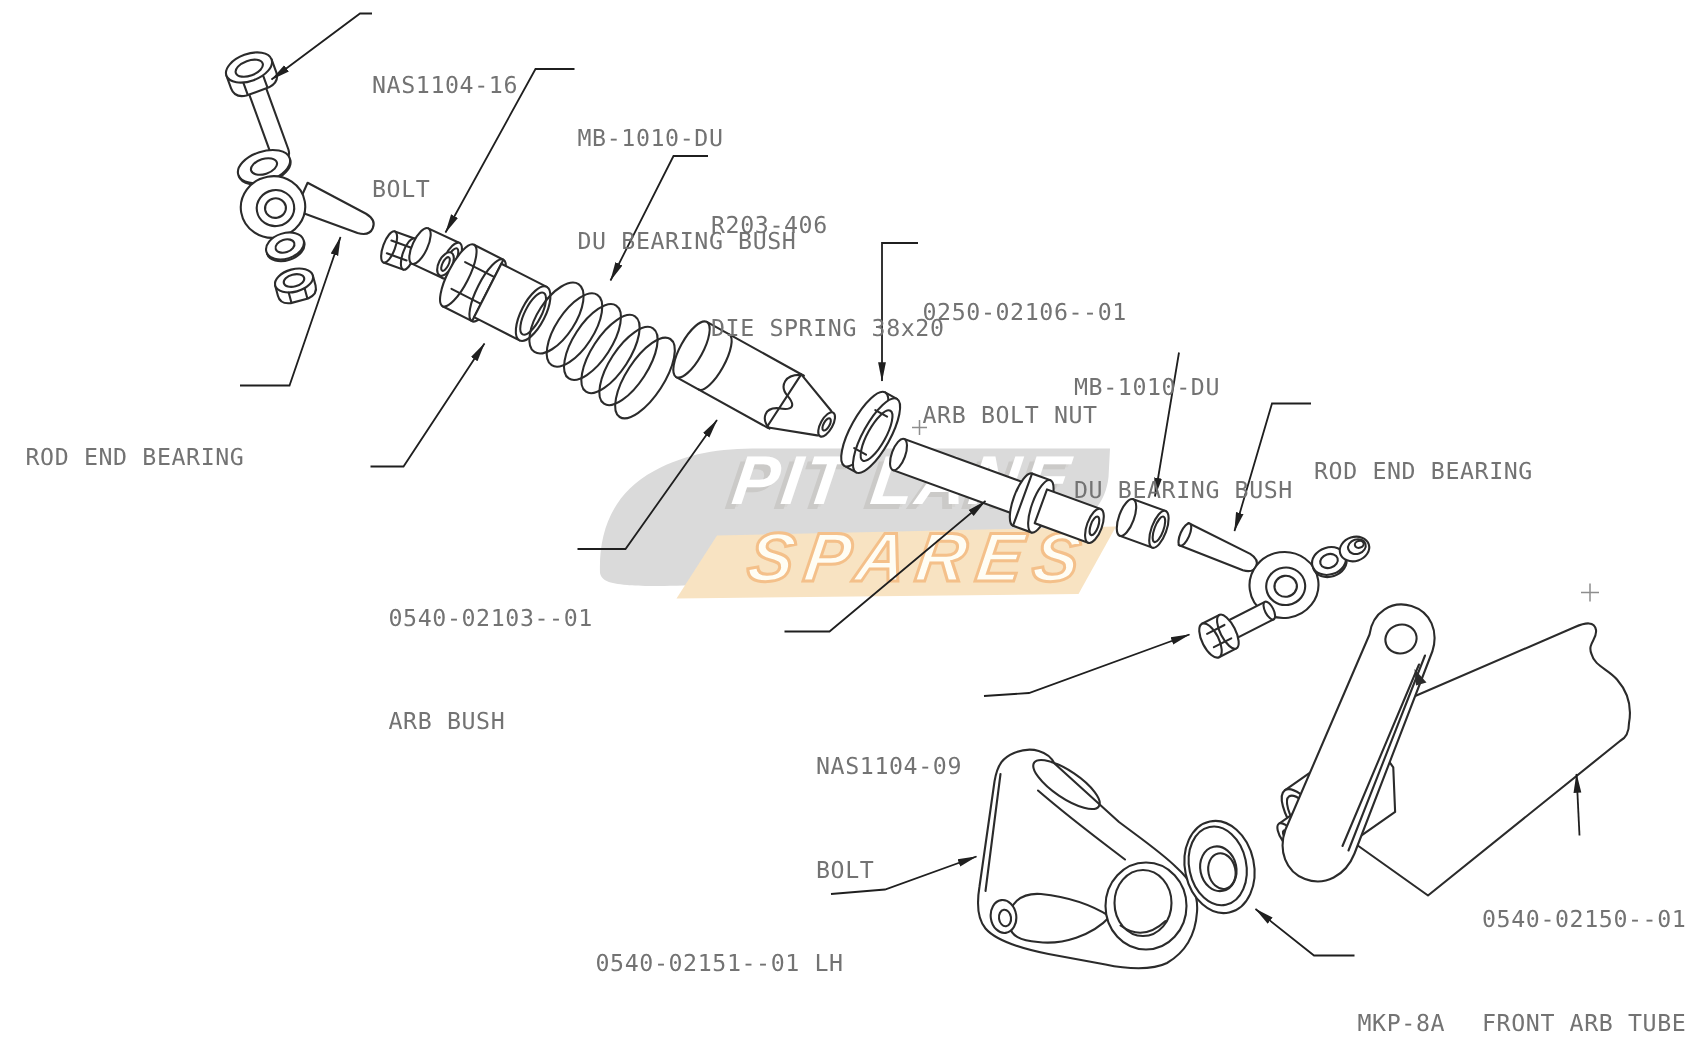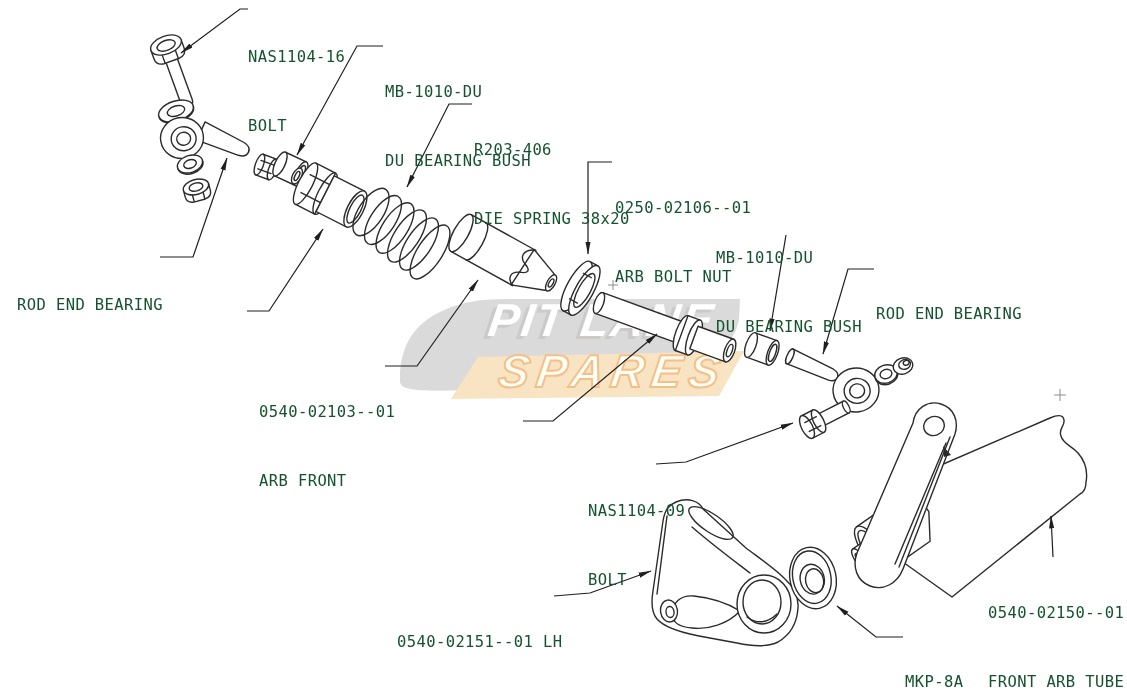--- a/index.html
+++ b/index.html
@@ -1,20 +1,20 @@
 <!DOCTYPE html>
 <html><head>
 <meta charset="utf-8">
 <style>
   html,body{margin:0;padding:0;background:#ffffff;}
   #stage{position:relative;width:1127px;height:698px;background:#ffffff;overflow:hidden;
          font-family:"Liberation Sans",sans-serif;}
   svg{position:absolute;left:0;top:0;}
   .lbl{position:absolute;font:15.5px/23px "DejaVu Sans Mono",monospace;letter-spacing:.4px;
-       color:#14532d;white-space:pre;}
+       color:#737373;white-space:pre;}
   .ln{display:block;}
   .wm1{position:absolute;left:489px;top:293px;font:italic 700 46px "Liberation Sans",sans-serif;
        color:#ffffff;letter-spacing:2px;transform:skewX(-8deg);
        text-shadow:-4px 3px 0 #cbcac8,-2px 2px 0 #d6d5d3;}
   .wm2{position:absolute;left:499px;top:344px;font:italic 700 46px "Liberation Sans",sans-serif;
        color:#fffdf4;letter-spacing:7px;transform:skewX(-8deg);-webkit-text-stroke:2px #f4c08a;}
   .part{fill:#ffffff;stroke:#2b2b2b;stroke-width:1.4;stroke-linejoin:round;stroke-linecap:round;}
   .wire{fill:none;stroke:#2b2b2b;stroke-width:1.4;stroke-linejoin:round;stroke-linecap:round;}
   .leader{fill:none;stroke:#1f1f1f;stroke-width:1.2;}
   .mark{stroke:#8d8d8d;stroke-width:1;}
@@ -278,23 +278,23 @@
     <span class="ln">DU BEARING BUSH</span>
   </div>
   <div class="lbl" style="left:876px;top:257px">
     <span class="ln">ROD END BEARING</span>
   </div>
   <div class="lbl" style="left:17px;top:248px">
     <span class="ln">ROD END BEARING</span>
   </div>
   <div class="lbl" style="left:259px;top:355px">
     <span class="ln">0540-02103--01</span>
-    <span class="ln">ARB FRONT</span>
-  </div>
-  <div class="lbl" style="left:588px;top:454px">
+    <span class="ln">ARB BUSH</span>
+  </div>
+  <div class="lbl" style="left:544px;top:454px">
     <span class="ln">NAS1104-09</span>
     <span class="ln">BOLT</span>
   </div>
   <div class="lbl" style="left:397px;top:585px">
     <span class="ln">0540-02151--01 LH</span>
     
     
   </div>
   <div class="lbl" style="left:905px;top:625px">
     <span class="ln">MKP-8A</span>

